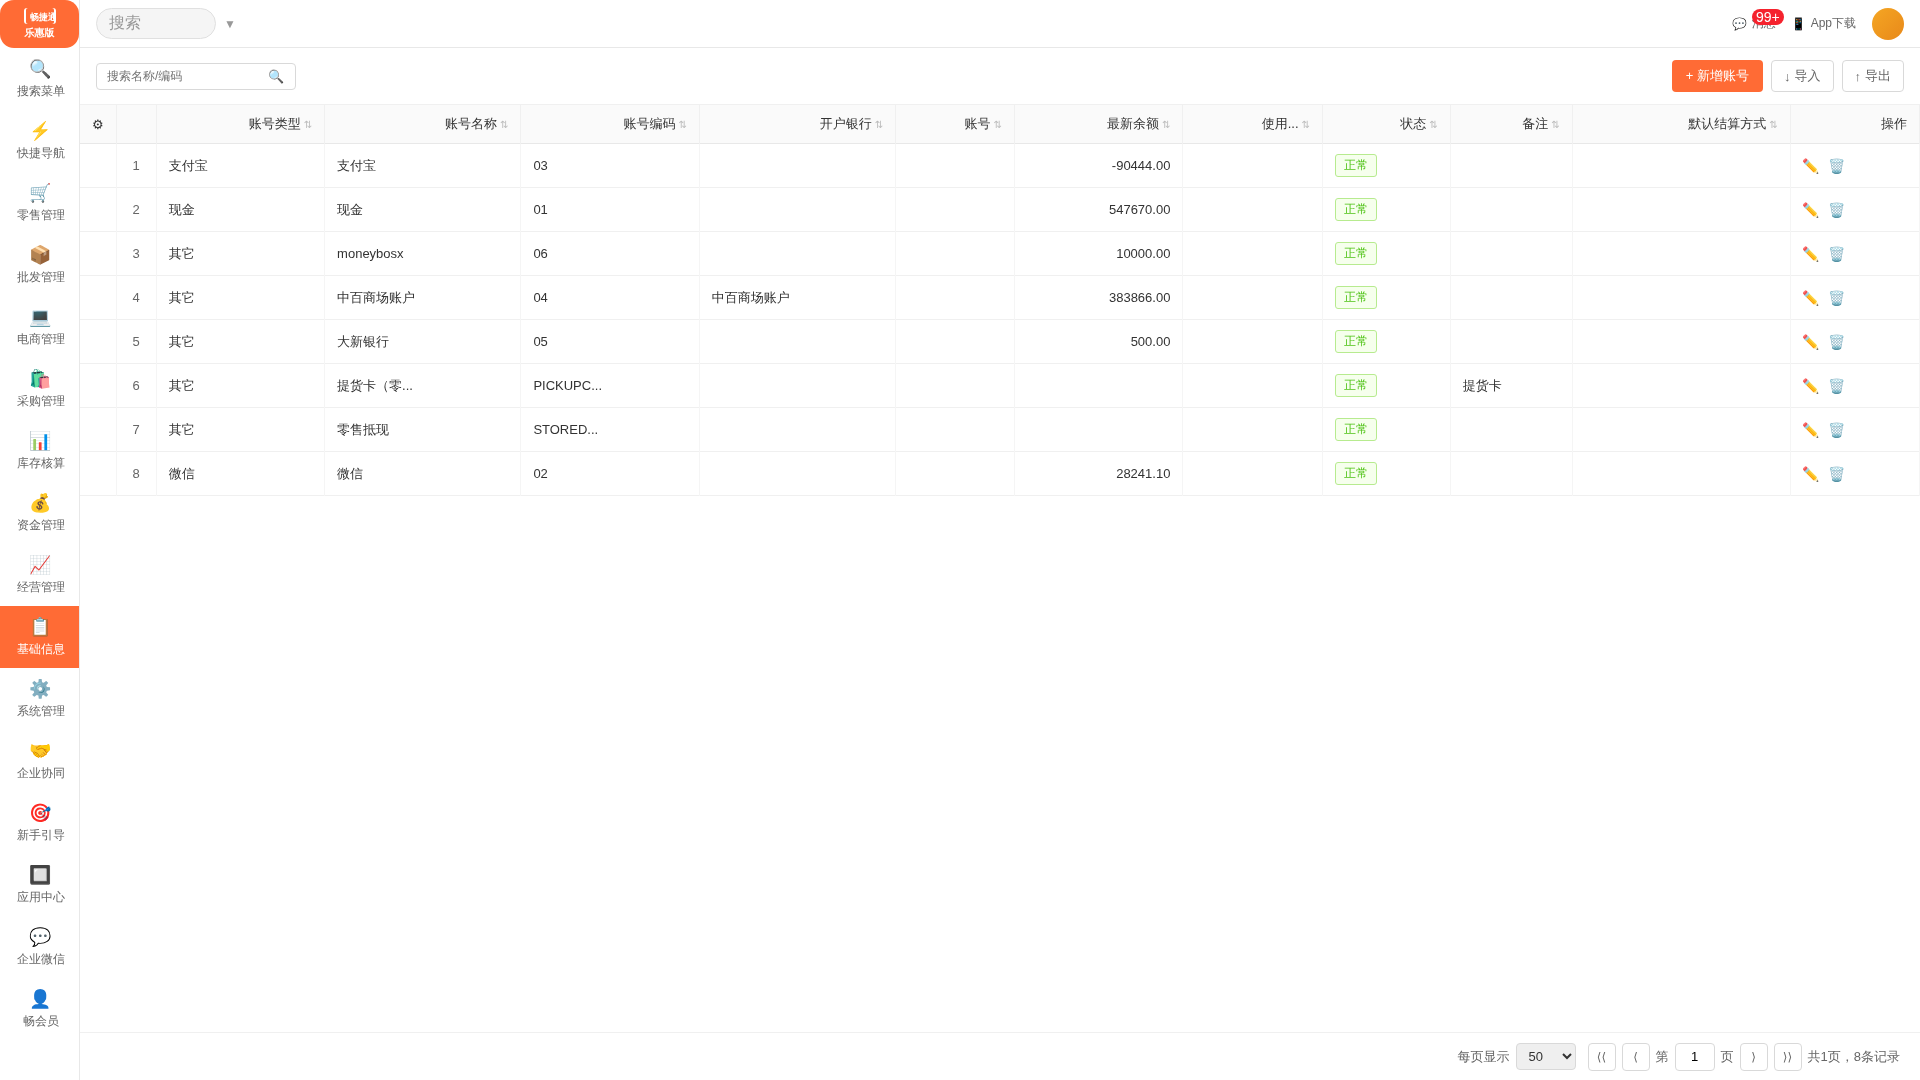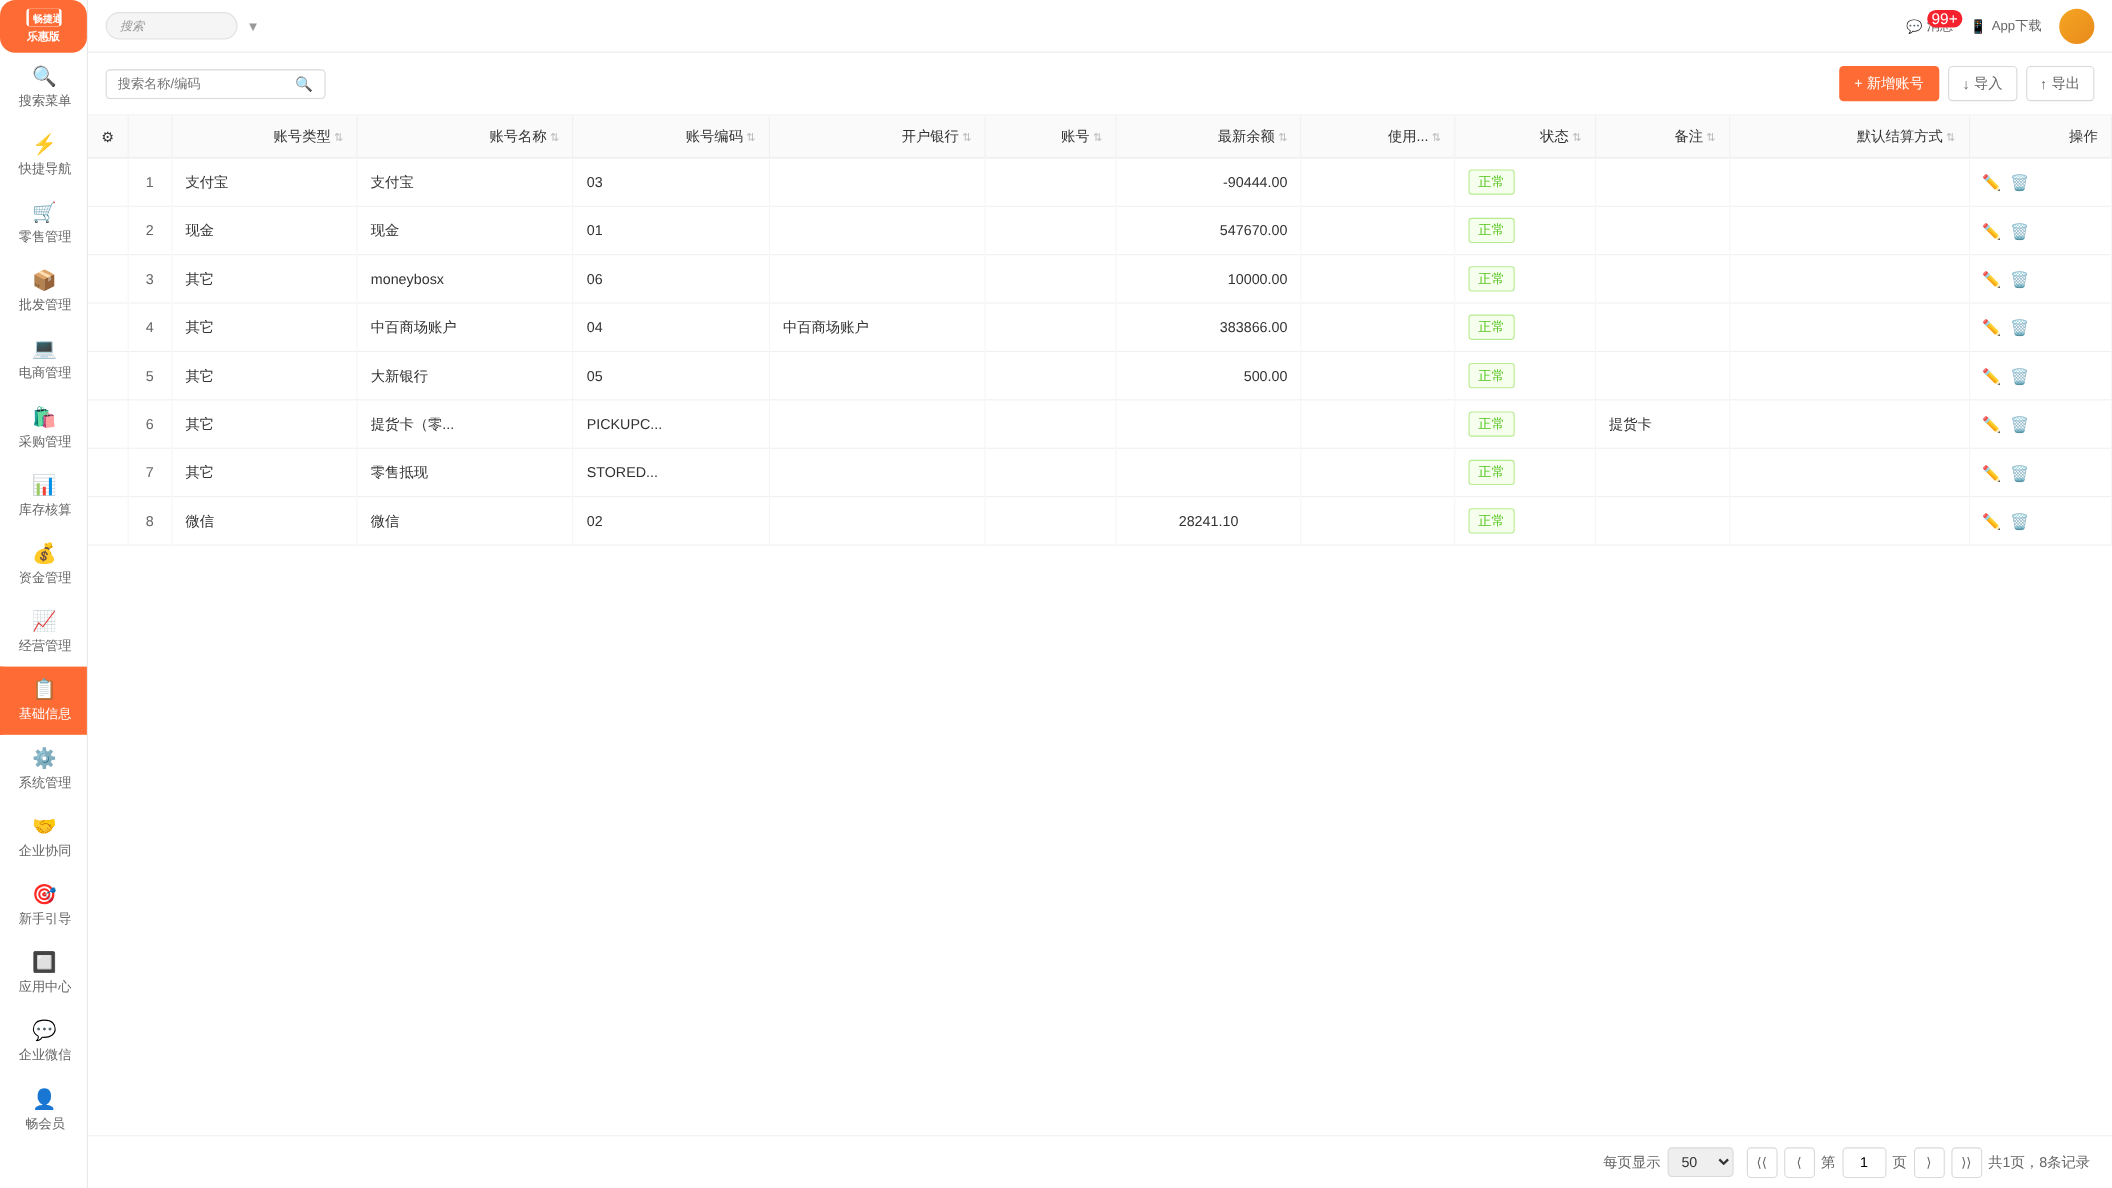--- a/index.html
+++ b/index.html
@@ -74,24 +74,23 @@
       padding: 0 16px;
       border-bottom: 1px solid #e8e8e8;
       flex-shrink: 0;
     }
     .topbar-left { display: flex; align-items: center; gap: 8px; }
     .search-box {
       background: #f5f5f5;
       border: 1px solid #e0e0e0;
       border-radius: 16px;
       padding: 4px 12px;
-      font-size: 11px;
+      font-size: 16px;
       color: #999;
       width: 120px;
-      font-style: italic;
     }
     .topbar-right { display: flex; align-items: center; gap: 16px; }
     .topbar-msg { display: flex; align-items: center; gap: 4px; font-size: 12px; color: #666; position: relative; cursor: pointer; }
     .badge { background: #f5222d; color: #fff; border-radius: 8px; padding: 0 4px; font-size: 14px; position: absolute; top: -6px; right: -8px; }
     .topbar-download { display: flex; align-items: center; gap: 4px; font-size: 12px; color: #666; cursor: pointer; }
     .topbar-avatar { width: 32px; height: 32px; border-radius: 50%; background: #ccc; cursor: pointer; overflow: hidden; }
 
     
     .tabbar {
       height: 40px;
@@ -522,21 +521,21 @@
     </td>
   </tr>
             <tr>
     <td></td>
     <td style="color:#666;text-align:center;">8</td>
     <td>微信</td>
     <td>微信</td>
     <td>02</td>
     <td></td>
     <td></td>
-    <td style="text-align:center;">28241.10</td>
+    <td style="text-align:right;">28241.10</td>
     <td></td>
     <td><span class="status-normal">正常</span></td>
     <td></td>
     <td></td>
     <td>
       <div class="action-btns">
         <span class="action-btn">✏️</span>
         <span class="action-btn">🗑️</span>
       </div>
     </td>

